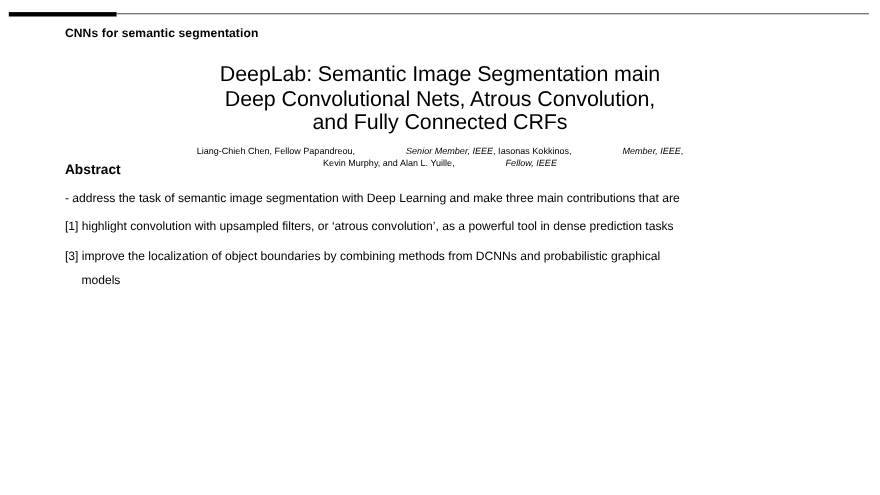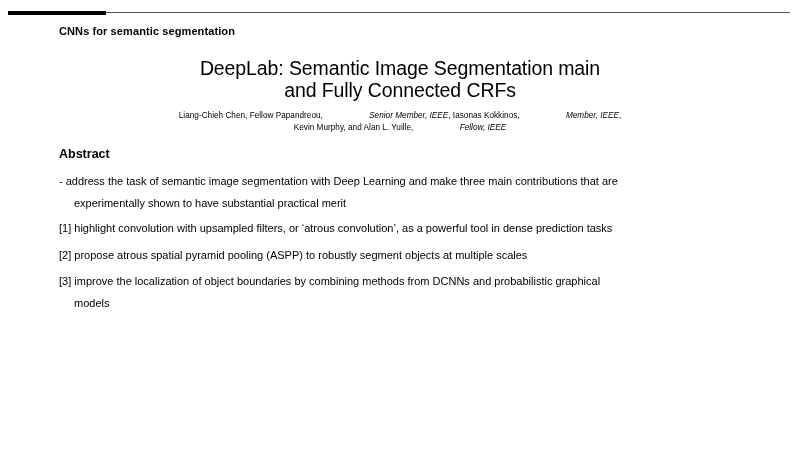--- a/index.html
+++ b/index.html
@@ -121,43 +121,40 @@
 <div class="top-rule">
   <div class="accent-bar"></div>
   <div class="thin-line"></div>
 </div>
 
 <div class="slide-heading">CNNs for semantic segmentation</div>
 
 <div class="paper-block">
   <div class="paper-title">
     <span class="tline">DeepLab: Semantic Image Segmentation main</span>
+    <span class="tline">Deep Convolutional Nets, Atrous Convolution,</span>
     <span class="tline">and Fully Connected CRFs</span>
   </div>
   <div class="paper-authors">
     <span class="aline"><span>Liang-Chieh Chen, Fellow Papandreou, </span><i>Senior Member, IEEE</i><span>, Iasonas Kokkinos, </span><i>Member, IEEE</i><span>,</span></span>
     <span class="aline"><span>Kevin Murphy, and Alan L. Yuille, </span><i>Fellow, IEEE</i></span>
   </div>
 </div>
 
 <div class="abstract-heading">Abstract</div>
 
 <div class="body-list">
 
   <div class="body-item item-0">
     <span class="line">- address the task of semantic image segmentation with Deep Learning and make three main contributions that are</span>
-    <span class="line indent">experimentally shown to have substantial practical merit</span>
   </div>
 
   <div class="body-item item-1">
     <span class="line">[1] highlight convolution with upsampled filters, or ‘atrous convolution’, as a powerful tool in dense prediction tasks</span>
   </div>
 
-  <div class="body-item item-2">
-    <span class="line">[2] propose atrous spatial pyramid pooling (ASPP) to robustly segment objects at multiple scales</span>
-  </div>
 
   <div class="body-item item-3">
     <span class="line">[3] improve the localization of object boundaries by combining methods from DCNNs and probabilistic graphical</span>
     <span class="line indent">models</span>
   </div>
 
 </div>
 
 </body></html>

